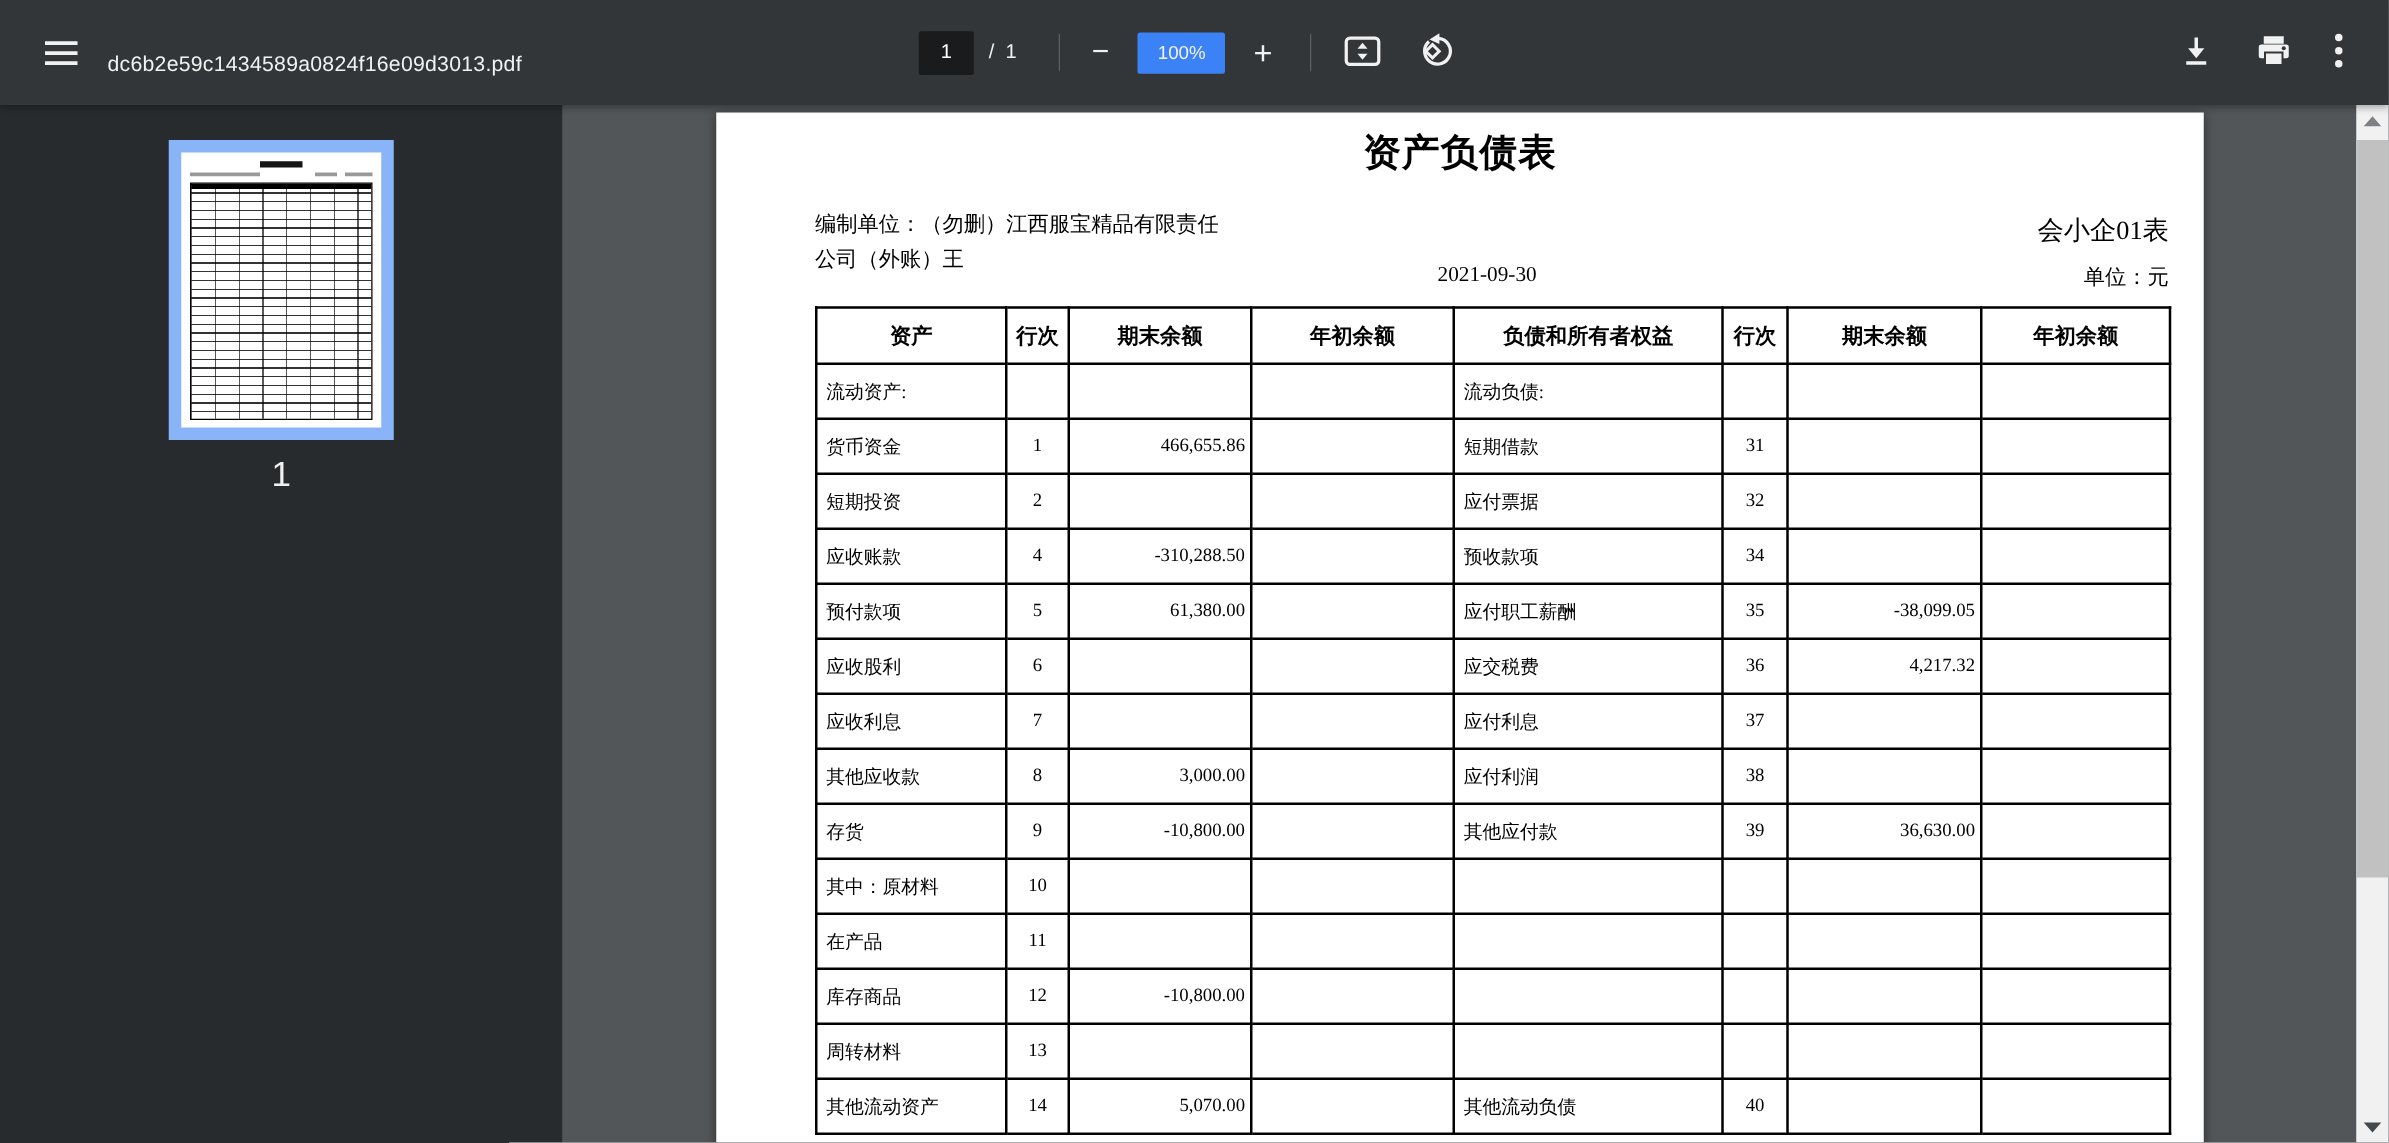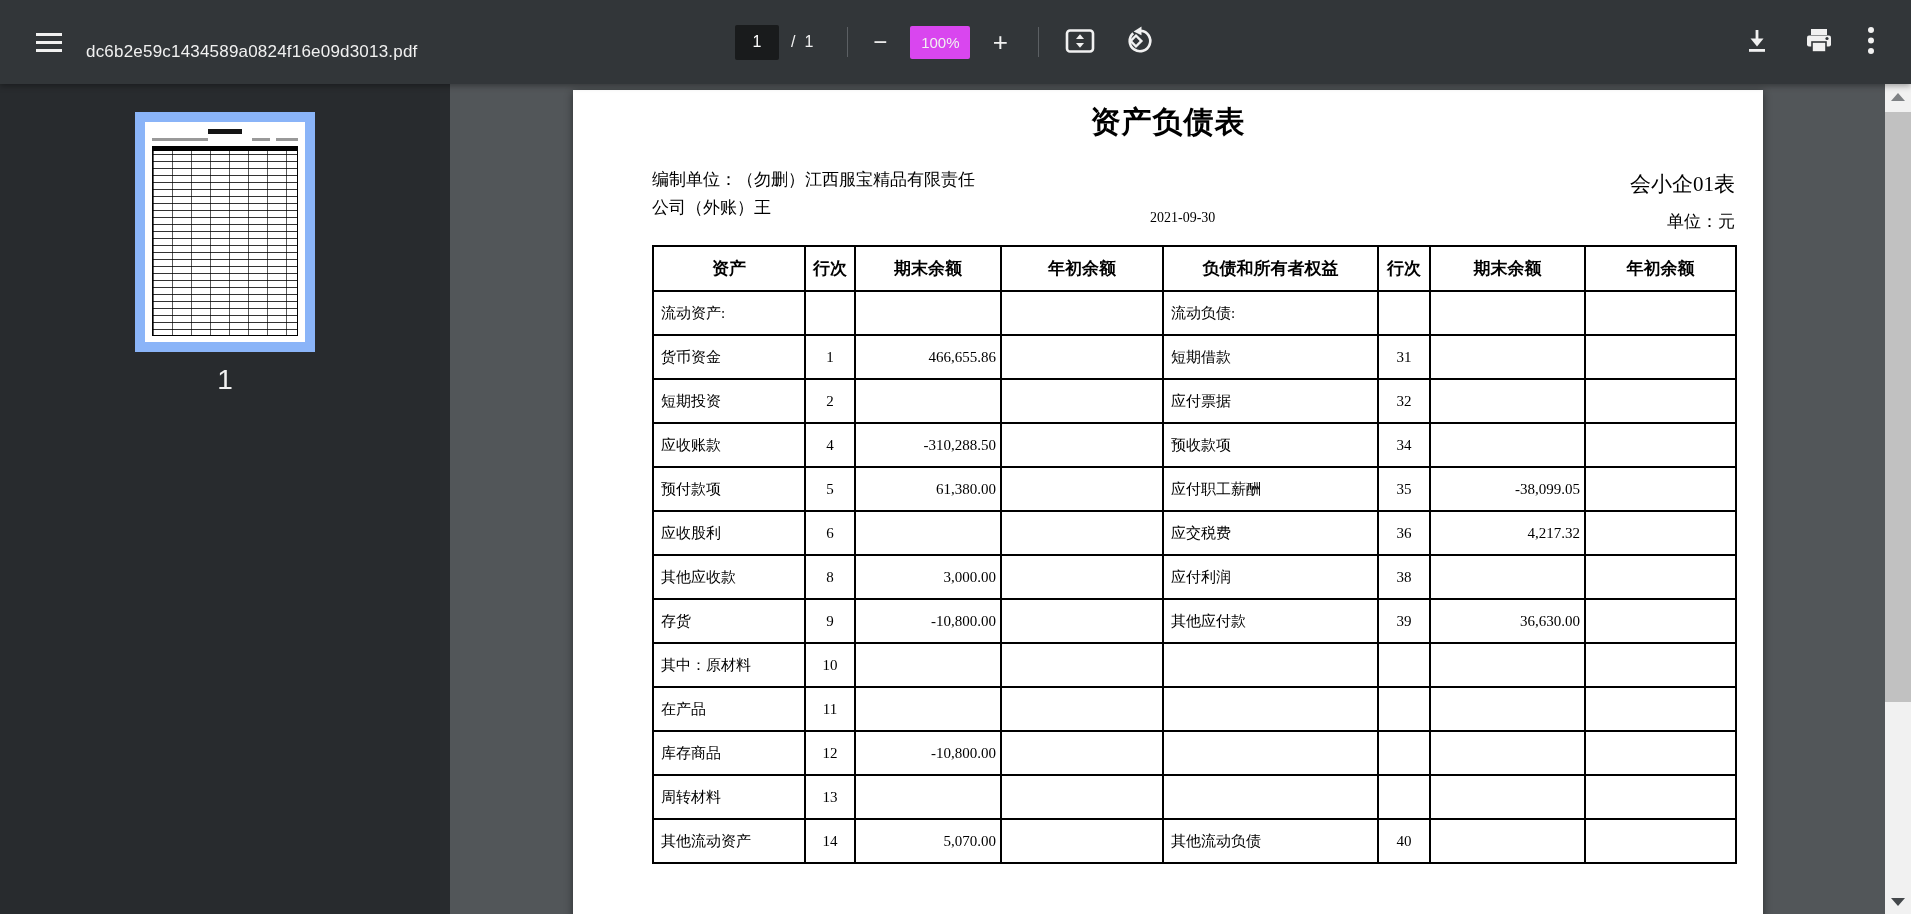--- a/index.html
+++ b/index.html
@@ -28,21 +28,21 @@
     color:#fff;text-align:center;font-size:16px;font-family:"Liberation Sans",sans-serif;
   }
   .page-sep{margin:0 9px 0 12px;font-size:16px;}
   .page-total{font-size:16px;}
   .vsep{width:1px;height:30px;background:#5c6064;display:inline-block;}
   .vsep.v1{margin:0 16px 0 34px;}
   .vsep.v2{margin:0 24px 0 22px;}
   .zoom-out-btn{font-size:24px;width:32px;}
   .zoom-box{
     display:flex;align-items:center;justify-content:center;cursor:pointer;
-    width:60px;height:33px;background:#d946ef;border-radius:2px;font-size:15px;margin:0 14px;
+    width:70px;height:33px;background:#3b82f6;border-radius:2px;font-size:15px;margin:0 14px;
   }
   .zoom-in-btn{font-size:26px;width:32px;}
   .icon-btn{display:flex;align-items:center;justify-content:center;}
   .fit-btn{margin-left:2px;}
   .rotate-btn{margin-left:30px;}
   .right-controls{
     position:absolute;right:36px;top:0;height:84px;display:flex;align-items:center;gap:33px;
   }
   
   .main{position:relative;display:flex;height:830px;}
@@ -64,21 +64,21 @@
   
   .doc-area{flex:1 1 auto;position:relative;background:#525659;overflow:hidden;}
   .page{
     position:absolute;left:123px;top:6px;width:1190px;height:1500px;background:#fff;
     box-shadow:0 2px 8px rgba(0,0,0,.45);
     font-family:"Liberation Serif","DejaVu Serif",serif;color:#000;
   }
   .report-title{position:absolute;top:12px;left:0;width:100%;margin:0;text-align:center;
     font-size:30px;font-weight:bold;letter-spacing:1px;}
   .prep{position:absolute;top:76px;left:79px;font-size:17px;line-height:28px;}
-  .doc-date{position:absolute;top:120px;left:577px;font-size:14px;}
+  .doc-date{position:absolute;top:120px;left:577px;font-size:17px;}
   .form-code{position:absolute;top:80px;right:28px;font-size:21px;}
   .unit{position:absolute;top:120px;right:28px;font-size:17px;}
   
   .bs-table{
     position:absolute;top:155px;left:79px;width:1083px;
     border-collapse:collapse;table-layout:fixed;
   }
   .bs-table th,.bs-table td{border:2px solid #000;overflow:hidden;white-space:nowrap;}
   .bs-table th{height:41px;font-size:17px;font-weight:bold;text-align:center;}
   .bs-table td{height:40px;font-size:15px;}
@@ -270,20 +270,30 @@
               <td class="al-left">应收股利</td>
               <td class="al-center">6</td>
               <td class="al-num"></td>
               <td class="al-num"></td>
               <td class="al-left">应交税费</td>
               <td class="al-center">36</td>
               <td class="al-num">4,217.32</td>
               <td class="al-num"></td>
             </tr>
             <tr>
+              <td class="al-left">应收利息</td>
+              <td class="al-center">7</td>
+              <td class="al-num"></td>
+              <td class="al-num"></td>
+              <td class="al-left">应付利息</td>
+              <td class="al-center">37</td>
+              <td class="al-num"></td>
+              <td class="al-num"></td>
+            </tr>
+            <tr>
               <td class="al-left">其他应收款</td>
               <td class="al-center">8</td>
               <td class="al-num">3,000.00</td>
               <td class="al-num"></td>
               <td class="al-left">应付利润</td>
               <td class="al-center">38</td>
               <td class="al-num"></td>
               <td class="al-num"></td>
             </tr>
             <tr>

